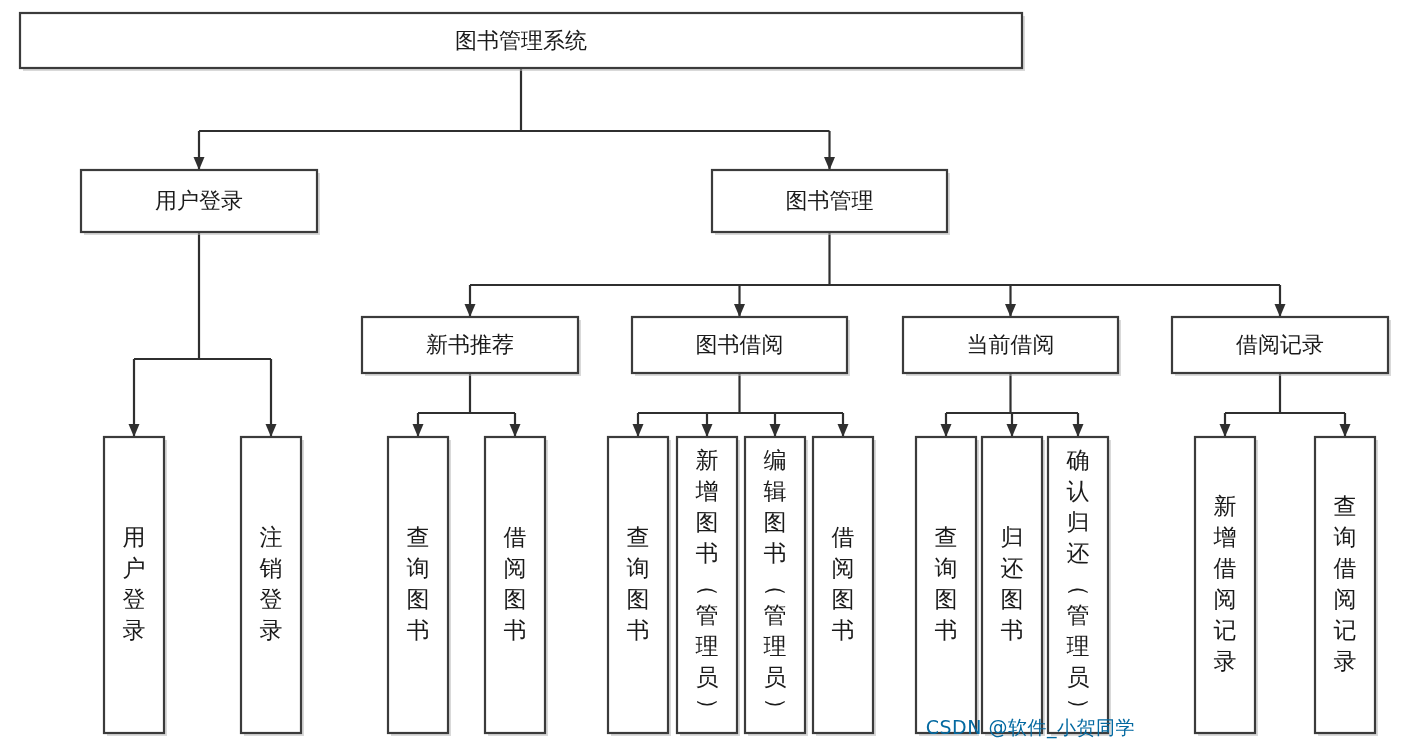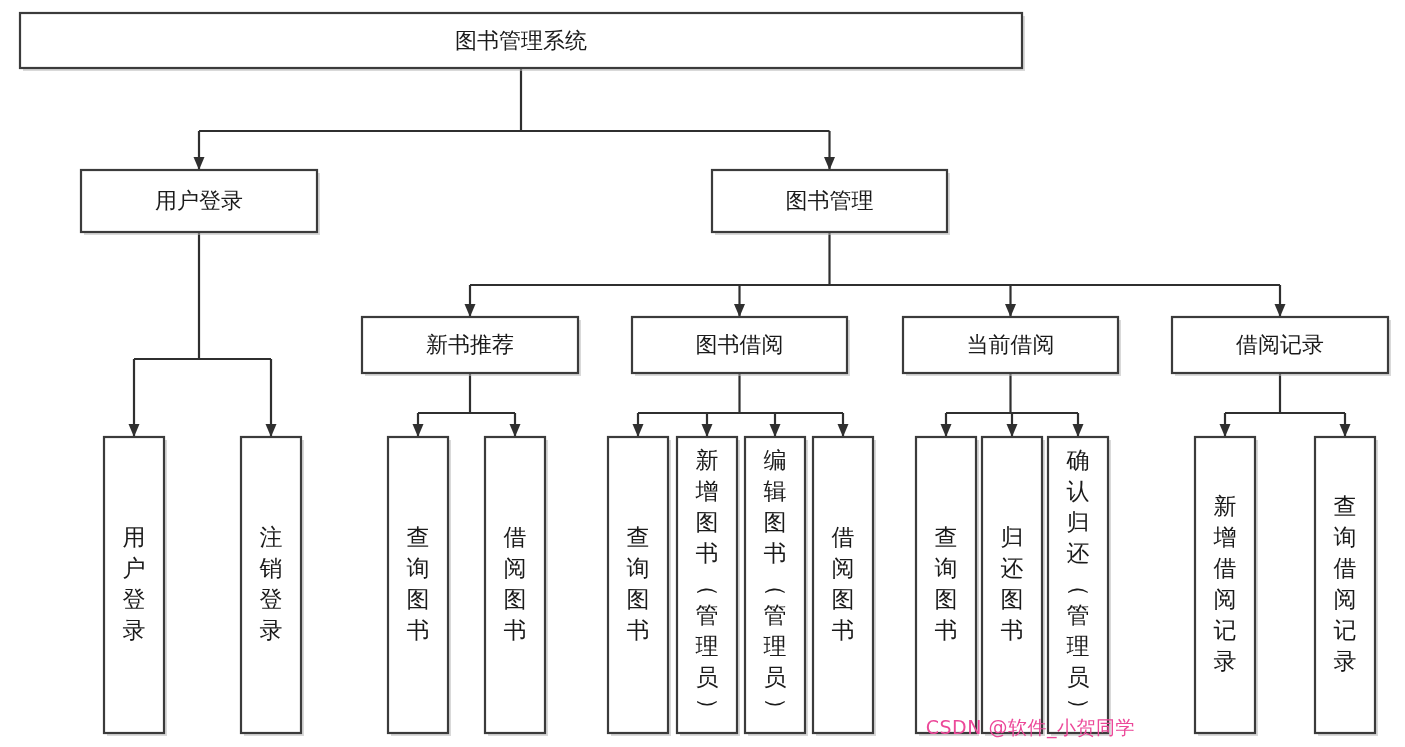--- a/index.html
+++ b/index.html
@@ -58,21 +58,21 @@
     font-size: 23px;
     text-anchor: middle;
     dominant-baseline: middle;
   }
   .watermark {
     position: absolute;
     right: 12px;
     bottom: 6px;
     font-family: "DejaVu Sans", "Liberation Sans", sans-serif;
     font-size: 19px;
-    color: #ec4899;
+    color: #0369a1;
     letter-spacing: 0.5px;
     white-space: nowrap;
     user-select: none;
     margin-left: 16px;
   }
 </style>
 </head>
 <body>
 
 <div id="diagram-root">

